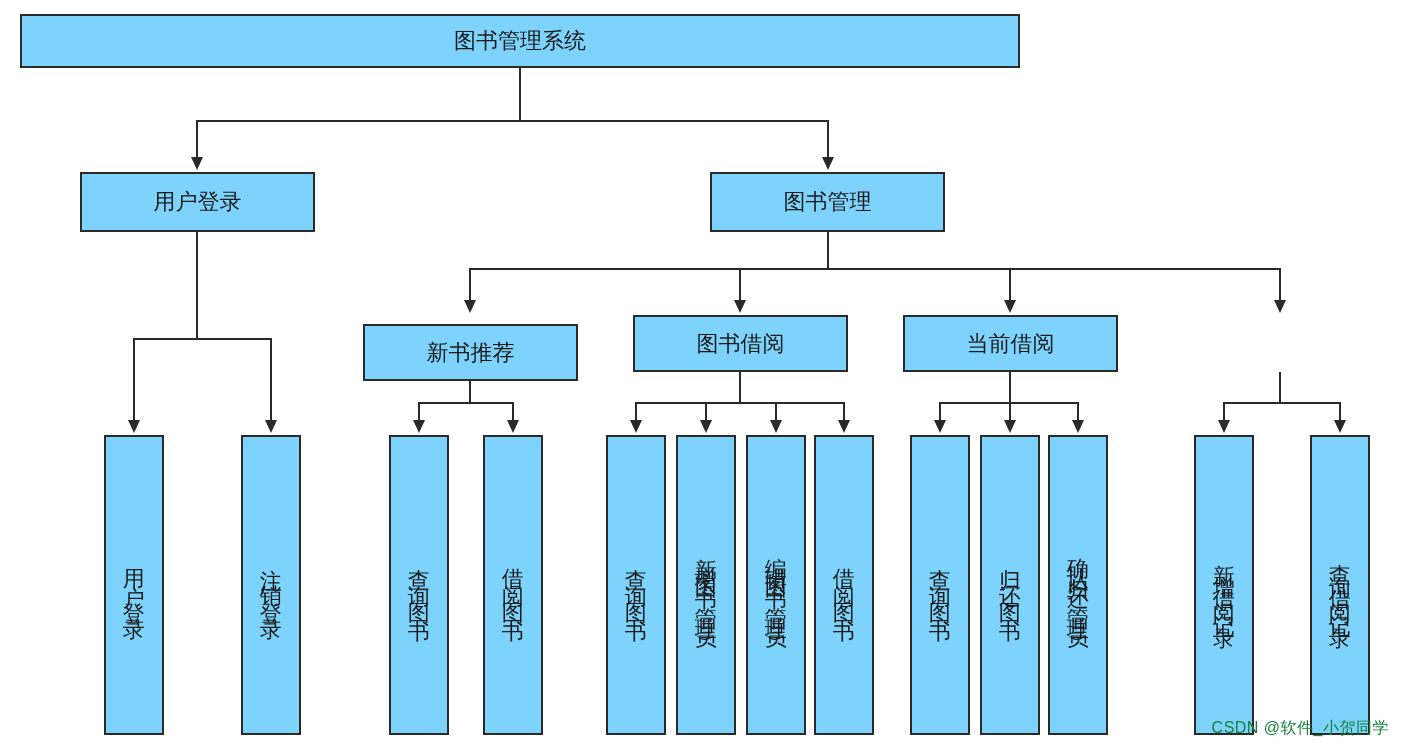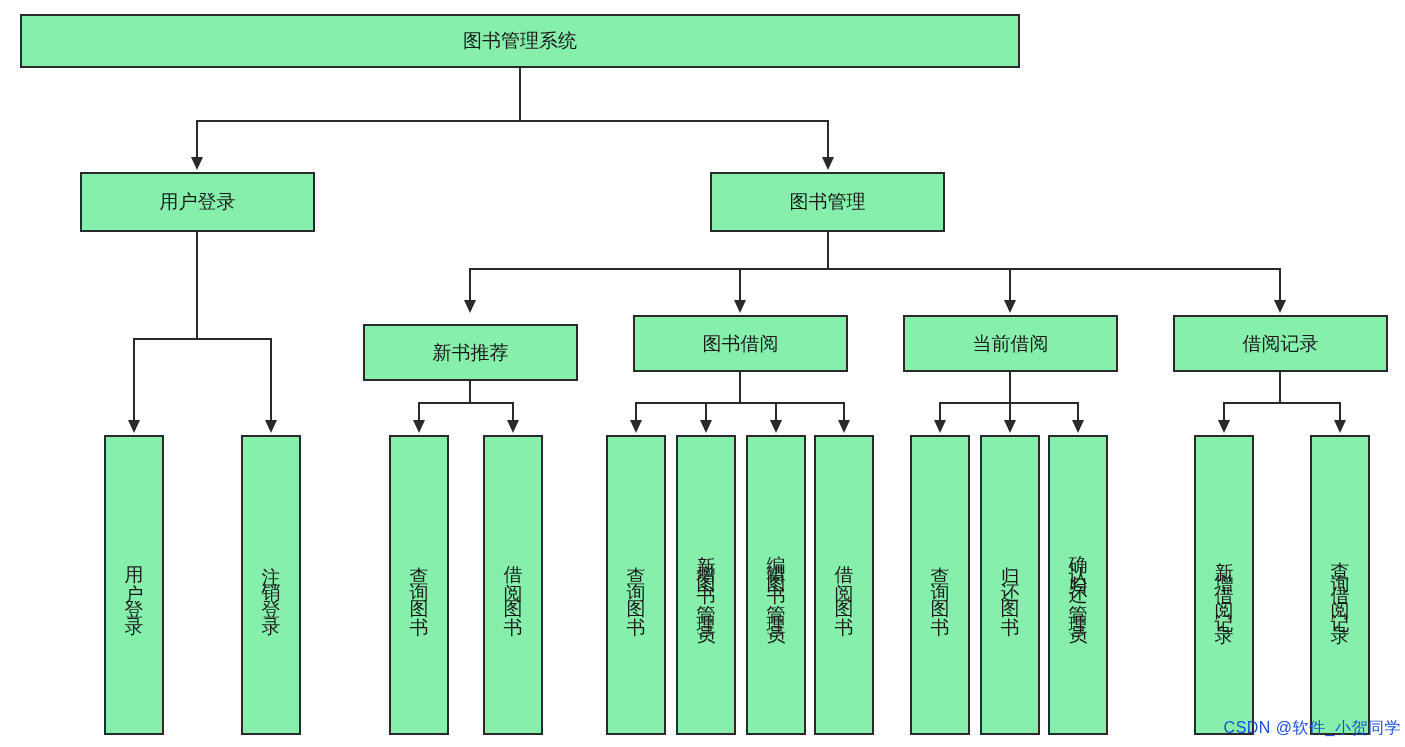--- a/index.html
+++ b/index.html
@@ -19,41 +19,41 @@
     position: absolute;
     left: 0; top: 0;
     width: 1405px;
     height: 747px;
     pointer-events: none;
   }
   .box {
     position: absolute;
     box-sizing: border-box;
     border: 2px solid #2a2a2a;
-    background: #86efac;
+    background: #7dd3fc;
     color: #1a1a1a;
     display: flex;
     align-items: center;
     justify-content: center;
-    font-size: 19px;
+    font-size: 22px;
     text-align: center;
   }
   .vbox {
     writing-mode: vertical-lr;
     text-orientation: mixed;
     line-height: 1.15;
   }
   .vshort { letter-spacing: 17px; }
   .vmid   { letter-spacing: 13px; }
   .vlong  { letter-spacing: 10px; }
   .watermark {
     position: absolute;
-    right: 4px;
+    right: 16px;
     bottom: 8px;
-    color: #1d4ed8;
+    color: #15803d;
     font-size: 16px;
     letter-spacing: 0.5px;
   }
 </style>
 </head>
 <body>
 
 <div class="canvas">
 
   <svg class="lines" width="1405" height="747" viewBox="0 0 1405 747" xmlns="http://www.w3.org/2000/svg">
@@ -77,21 +77,20 @@
   </svg>
 
   <div class="box" style="left:20px;top:14px;width:1000px;height:54px">图书管理系统</div>
 
   <div class="box" style="left:80px;top:172px;width:235px;height:60px">用户登录</div>
   <div class="box" style="left:710px;top:172px;width:235px;height:60px">图书管理</div>
 
   <div class="box" style="left:363px;top:324px;width:215px;height:57px">新书推荐</div>
   <div class="box" style="left:903px;top:315px;width:215px;height:57px">当前借阅</div>
   <div class="box" style="left:633px;top:315px;width:215px;height:57px">图书借阅</div>
-  <div class="box" style="left:1173px;top:315px;width:215px;height:57px">借阅记录</div>
 
   <div class="box vbox vshort" style="left:104px;top:435px;width:60px;height:300px">用户登录</div>
   <div class="box vbox vshort" style="left:241px;top:435px;width:60px;height:300px">注销登录</div>
 
   <div class="box vbox vshort" style="left:389px;top:435px;width:60px;height:300px">查询图书</div>
   <div class="box vbox vshort" style="left:483px;top:435px;width:60px;height:300px">借阅图书</div>
 
   <div class="box vbox vshort" style="left:606px;top:435px;width:60px;height:300px">查询图书</div>
   <div class="box vbox vlong" style="left:676px;top:435px;width:60px;height:300px">新增图书（管理员）</div>
   <div class="box vbox vlong" style="left:746px;top:435px;width:60px;height:300px">编辑图书（管理员）</div>

